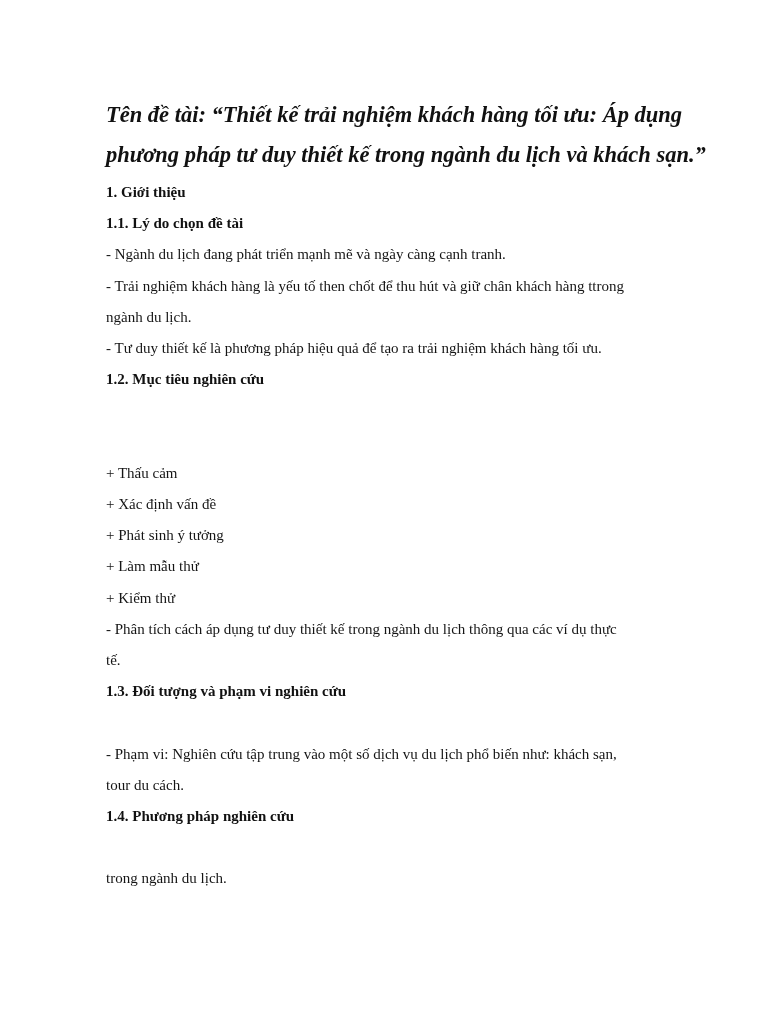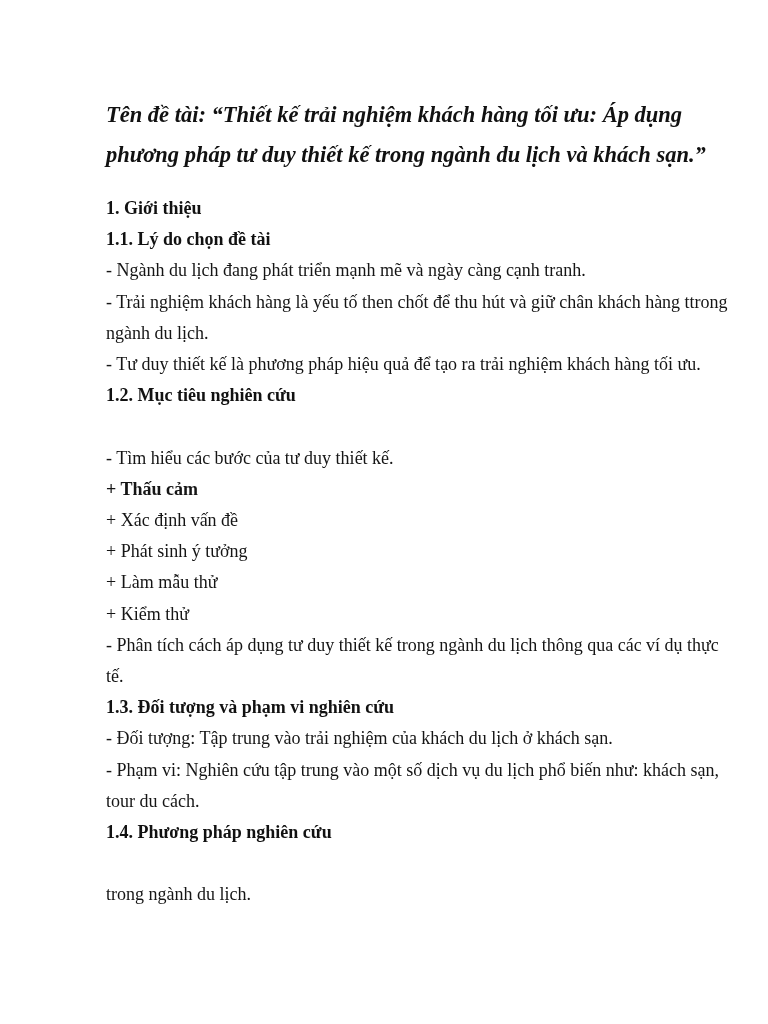--- a/index.html
+++ b/index.html
@@ -18,24 +18,23 @@
     .page {
       position: absolute;
       left: 0; top: 9px;
       width: 768px; height: 1024px;
       background: #ffffff;
     }
     .line {
       position: absolute;
       left: 106px;
       white-space: nowrap;
-      font-size: 18px;
+      font-size: 15px;
       line-height: 20px;
       color: #151515;
-      margin-top: 16px;
     }
     .title-line {
       position: absolute;
       left: 106px;
       white-space: nowrap;
       font-size: 22.5px;
       line-height: 28px;
       font-weight: bold;
       font-style: italic;
       color: #111111;
@@ -55,30 +54,28 @@
 
   <div class="line heading" style="top:173px;">1. Giới thiệu</div>
 
   <div class="line heading" style="top:204px;">1.1. Lý do chọn đề tài</div>
   <div class="line" style="top:235px;text-align:center;">- Ngành du lịch đang phát triển mạnh mẽ và ngày càng cạnh tranh.</div>
   <div class="line" style="top:267px;">- Trải nghiệm khách hàng là yếu tố then chốt để thu hút và giữ chân khách hàng ttrong</div>
   <div class="line" style="top:298px;">ngành du lịch.</div>
   <div class="line" style="top:329px;">- Tư duy thiết kế là phương pháp hiệu quả để tạo ra trải nghiệm khách hàng tối ưu.</div>
 
   <div class="line heading" style="top:360px;">1.2. Mục tiêu nghiên cứu</div>
-  <div class="line" style="top:423px;">- Tìm hiểu các bước của tư duy thiết kế.</div>
-  <div class="line" style="top:454px;font-weight:bold;">+ Thấu cảm</div>
+  <div class="line" style="top:454px;">+ Thấu cảm</div>
   <div class="line" style="top:485px;">+ Xác định vấn đề</div>
   <div class="line" style="top:516px;">+ Phát sinh ý tưởng</div>
   <div class="line" style="top:547px;">+ Làm mẫu thử</div>
   <div class="line" style="top:579px;">+ Kiểm thử</div>
   <div class="line" style="top:610px;">- Phân tích cách áp dụng tư duy thiết kế trong ngành du lịch thông qua các ví dụ thực</div>
   <div class="line" style="top:641px;">tế.</div>
 
   <div class="line heading" style="top:672px;">1.3. Đối tượng và phạm vi nghiên cứu</div>
-  <div class="line" style="top:703px;">- Đối tượng: Tập trung vào trải nghiệm của khách du lịch ở khách sạn.</div>
   <div class="line" style="top:735px;text-align:right;">- Phạm vi: Nghiên cứu tập trung vào một số dịch vụ du lịch phổ biến như: khách sạn,</div>
   <div class="line" style="top:766px;">tour du cách.</div>
 
   <div class="line heading" style="top:797px;">1.4. Phương pháp nghiên cứu</div>
   <div class="line" style="top:859px;">trong ngành du lịch.</div>
 
 </div>
 
 </body></html>

